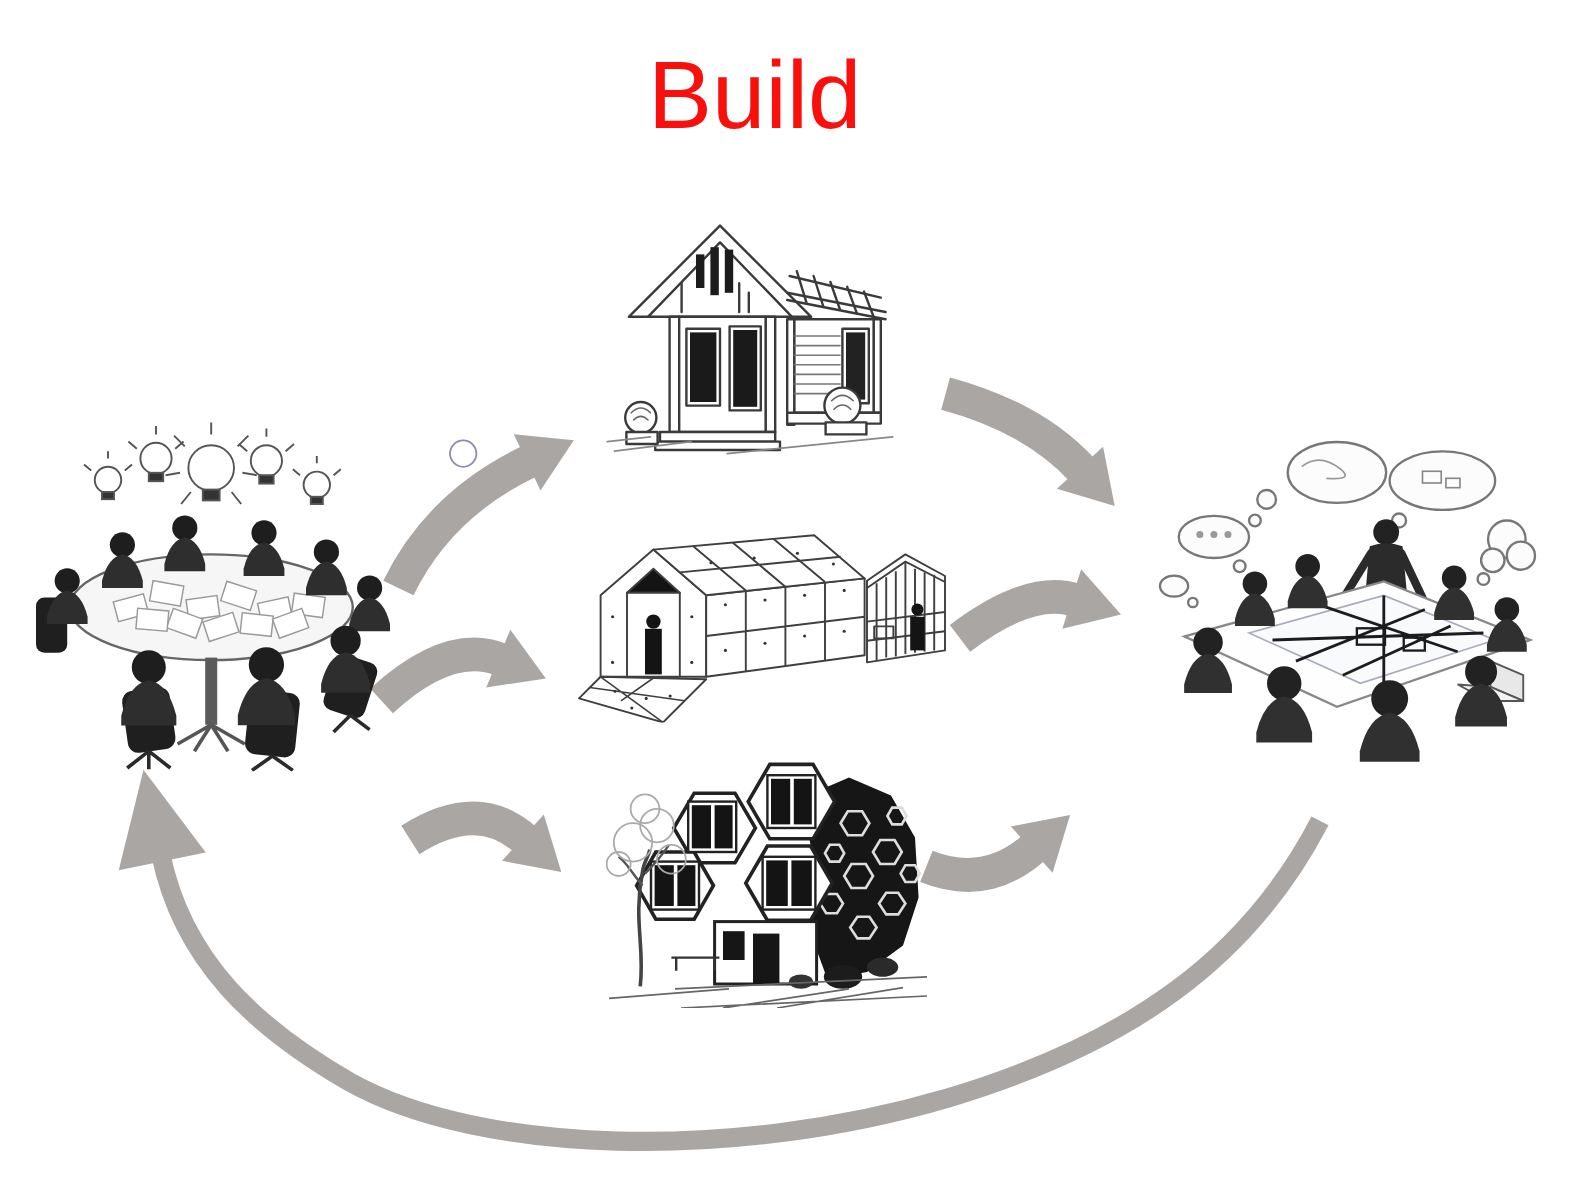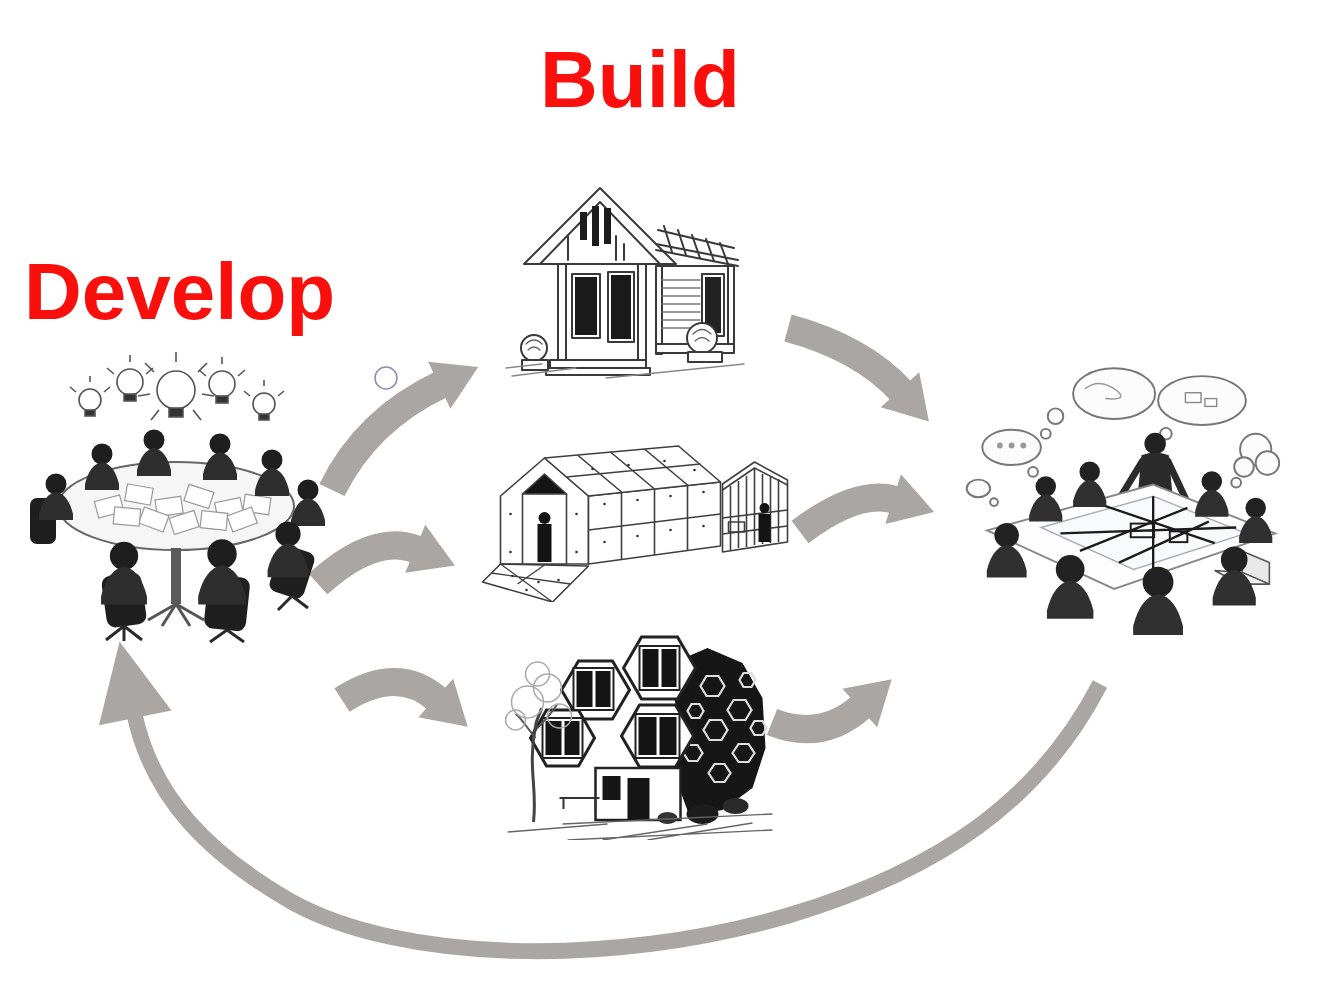--- a/index.html
+++ b/index.html
@@ -6,21 +6,21 @@
   .canvas{
     position:relative;
     width:1328px;height:986px;
     background:#ffffff;
     overflow:hidden;
     font-family:"Liberation Sans",sans-serif;
   }
   .stage-label{
     position:absolute;
     font-family:"Liberation Sans",sans-serif;
-    font-weight:700;
+    font-weight:400;
     font-size:80px;
     line-height:1.0;
     color:#f90f0c;
     white-space:nowrap;
     letter-spacing:0px;
     text-align:right;
   }
   #label-develop{left:24px;top:252px;}
   #label-build{left:540px;top:40px;}
   #label-review{left:1032px;top:250px;}
@@ -31,21 +31,20 @@
   #illu-hex{left:505px;top:618px;}
   #illu-review{left:953px;top:356px;}
   #arrow-layer{position:absolute;left:0;top:0;}
   .sk{stroke:#3a3a3a;fill:none;stroke-width:2;stroke-linecap:round;stroke-linejoin:round;}
 </style>
 </head>
 <body>
 
 <div class="canvas">
 
-  <div class="stage-label" id="label-develop">Develop</div>
   <div class="stage-label" id="label-build">Build</div>
 
   <svg id="arrow-layer" width="1328" height="986" viewBox="0 0 1328 986">
     <defs>
       <marker id="mh-block" markerUnits="userSpaceOnUse" markerWidth="46" markerHeight="60" refX="4" refY="30" orient="auto">
         <path d="M1,4 L44,30 L1,56 Z" fill="#a9a6a4"></path>
       </marker>
       <marker id="mh-line" markerUnits="userSpaceOnUse" markerWidth="84" markerHeight="82" refX="8" refY="41" orient="auto">
         <path d="M2,4 L80,41 L2,78 Z" fill="#a9a6a4"></path>
       </marker>

